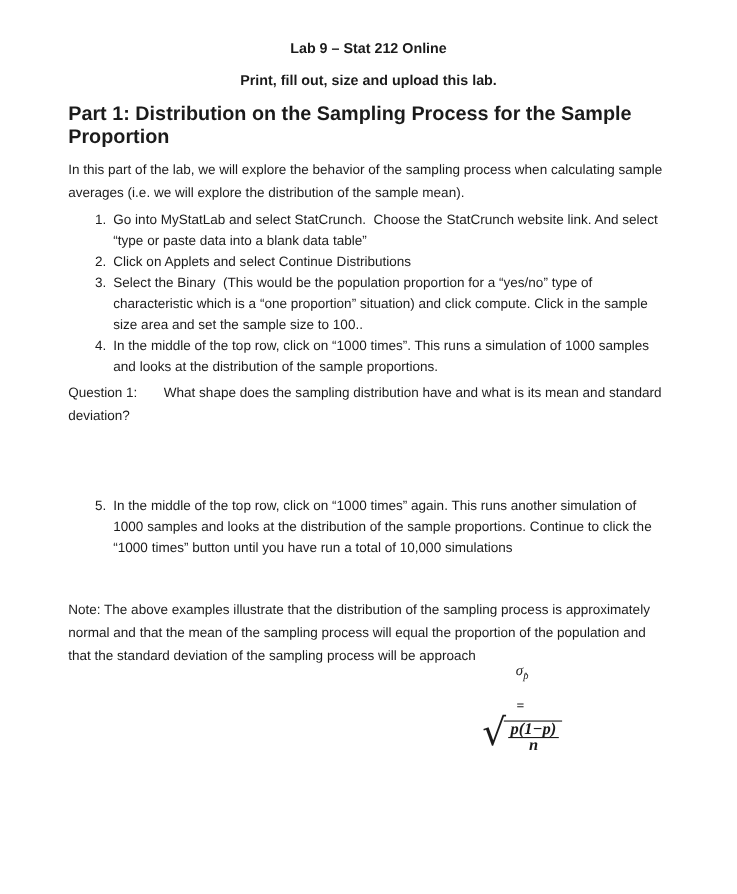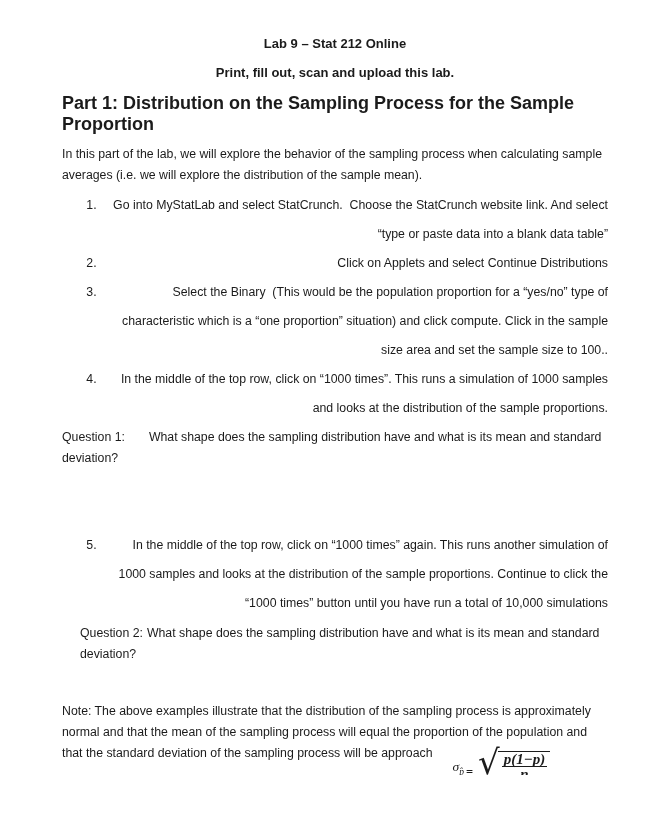--- a/index.html
+++ b/index.html
@@ -33,42 +33,42 @@
     font-weight: bold;
     text-align: left;
     margin: 0 0 9px 0;
   }
   .intro { margin: 0 0 5px 0; white-space: pre-wrap; }
   ol.steps {
     margin: 0;
     padding: 0 0 0 38px;
   }
   ol.steps li {
-    line-height: 29px;
+    line-height: 19px;
     padding-left: 3px;
     white-space: pre-wrap;
-    text-align: right;
   }
   .question { font-weight: normal; }
   .q1 { margin: 4px 0 62px 0; }
   .q2 { margin: 5px 0 0 0; }
   .indent { margin-left: 18px; margin-right: -16px; }
   .tab-gap { display: inline-block; width: 24px; }
   .small-gap { display: inline-block; width: 4px; }
   .note { margin: 36px 0 0 0; white-space: pre-wrap; }
 
   
   .formula {
     display: inline-flex;
-    align-items: flex-end;
-    margin-left: 20px;
+    align-items: center;
+    margin-left: 6px;
     vertical-align: -14px;
     font-family: "Liberation Serif", "DejaVu Serif", serif;
     font-style: italic;
     white-space: normal;
+    flex-direction: column;
   }
   .sigma-group { display: inline-block; margin-top: 8px; font-size: 13.5px; line-height: 16px; }
   .sigma-sub { font-size: 9.5px; }
   .equals { font-size: 12.5px; line-height: 16px; margin: 9px 5px 0 2px; font-style: normal; font-weight: bold; }
   .radical-wrap { display: inline-flex; align-items: flex-start; }
   .radical {
     font-family: "DejaVu Sans", sans-serif;
     font-style: normal;
     font-size: 34px;
     line-height: 34px;
@@ -87,40 +87,39 @@
   .num { border-bottom: 1.1px solid #1b1b1b; padding: 0 2px 1px 2px; }
   .den { padding-top: 1px; }
 </style>
 </head>
 <body>
 
 <div class="page">
 
   <h1 class="title">Lab 9 – Stat 212 Online</h1>
 
-  <h2 class="subtitle">Print, fill out, scan and upload this lab.</h2>
+  <h2 class="subtitle">Print, fill out, size and upload this lab.</h2>
 
   <h3 class="part-heading">Part 1: Distribution on the Sampling Process for the Sample Proportion</h3>
 
   <p class="intro">In this part of the lab, we will explore the behavior of the sampling process when calculating sample averages (i.e. we will explore the distribution of the sample mean).</p>
 
   <ol class="steps">
     <li>Go into MyStatLab and select StatCrunch.  Choose the StatCrunch website link. And select “type or paste data into a blank data table”</li>
     <li>Click on Applets and select Continue Distributions</li>
     <li>Select the Binary  (This would be the population proportion for a “yes/no” type of characteristic which is a “one proportion” situation) and click compute. Click in the sample size area and set the sample size to 100..</li>
     <li>In the middle of the top row, click on “1000 times”. This runs a simulation of 1000 samples and looks at the distribution of the sample proportions.</li>
   </ol>
 
   <p class="question q1"><span>Question 1:</span><span class="tab-gap"></span><span>What shape does the sampling distribution have and what is its mean and standard deviation?</span></p>
 
   <ol class="steps" start="5">
     <li>In the middle of the top row, click on “1000 times” again. This runs another simulation of 1000 samples and looks at the distribution of the sample proportions. Continue to click the “1000 times” button until you have run a total of 10,000 simulations</li>
   </ol>
 
-  <p class="question q2 indent"><span>Question 2:</span><span class="small-gap"></span><span>What shape does the sampling distribution have and what is its mean and standard deviation?</span></p>
 
   <p class="note indent"><span>Note: The above examples illustrate that the distribution of the sampling process is approximately normal and that the mean of the sampling process will equal the proportion of the population and that the standard deviation of the sampling process will be approach</span><span class="formula">
         <span class="sigma-group"><span>σ</span><sub class="sigma-sub">p̂</sub></span>
         <span class="equals">=</span>
         <span class="radical-wrap">
           <span class="radical">√</span>
           <span class="radicand">
             <span class="frac">
               <span class="num">p(1−p)</span>
               <span class="den">n</span>

